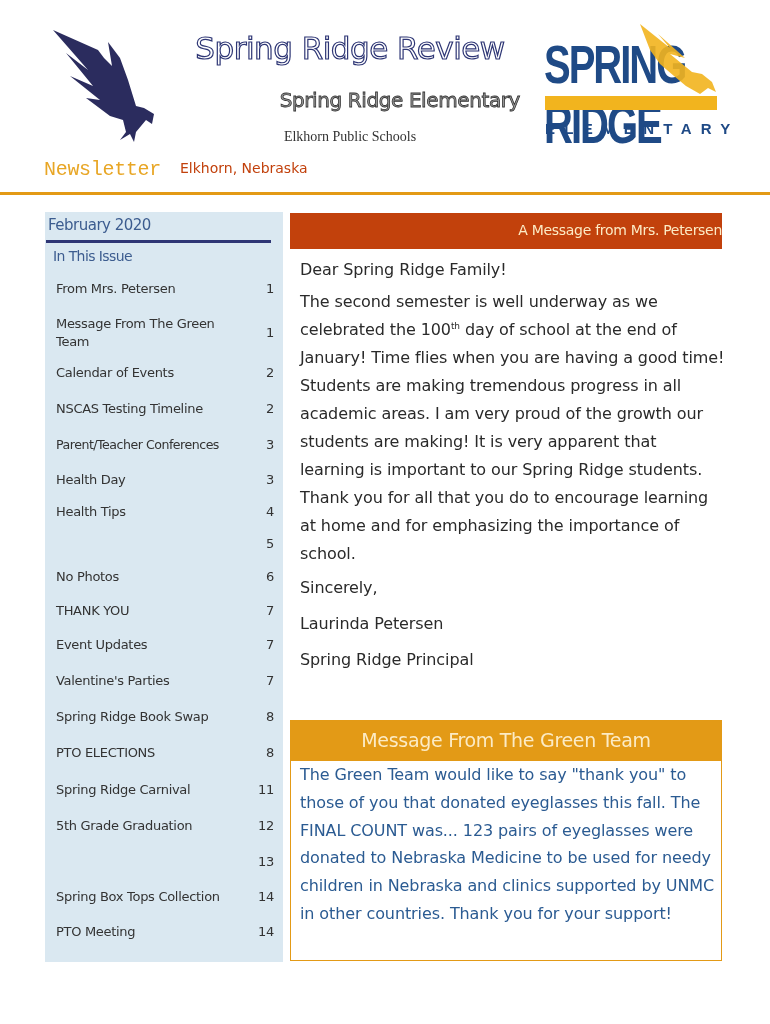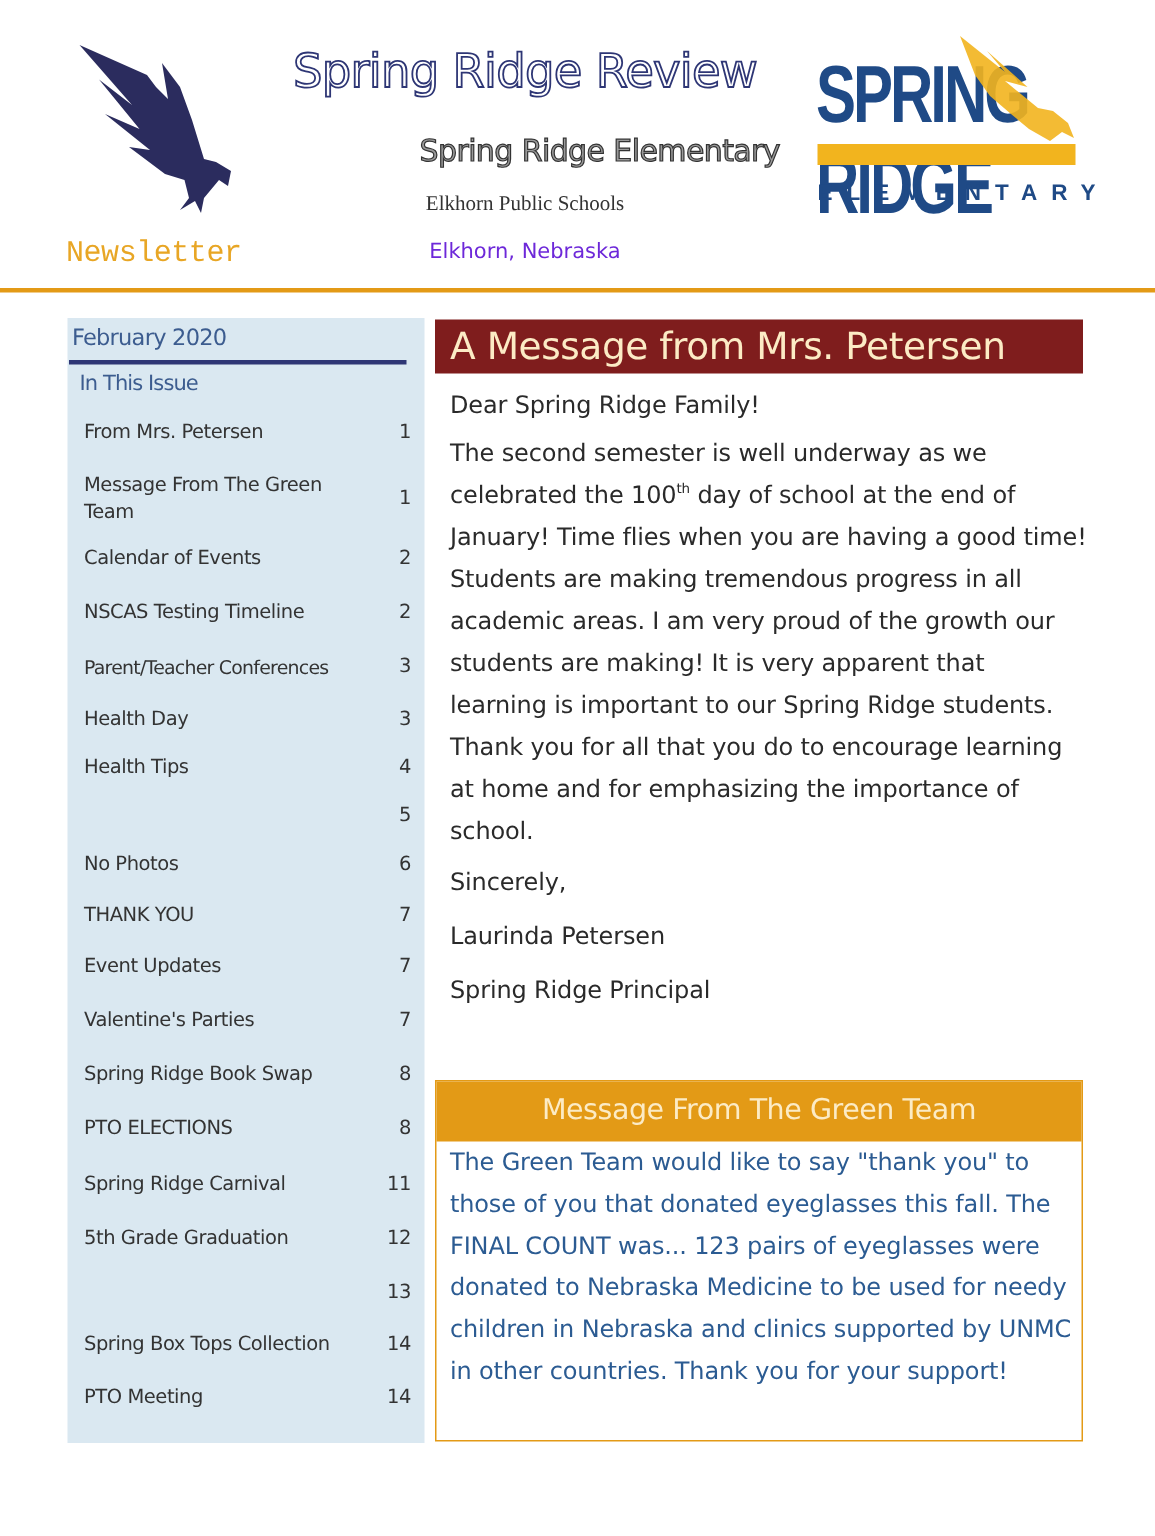--- a/index.html
+++ b/index.html
@@ -10,21 +10,21 @@
     
     #eagle { left: 48px; top: 28px; width: 120px; height: 120px; }
     #newsletter-label { left: 44px; top: 158px; font-size: 20px; color: #E8A625;
                         letter-spacing: -0.3px; font-family: Liberation Mono, monospace; }
     #masthead-title { left: 180px; top: 30px; width: 340px; text-align: center; font-size: 31px;
                       color: #ffffff; -webkit-text-stroke: 1.2px #2E3675; letter-spacing: -0.5px;
                       font-family: "DejaVu Sans", sans-serif; }
     #masthead-sub { left: 180px; top: 88px; width: 340px; text-align: right; font-size: 20px;
                     color: #9a9a9a; -webkit-text-stroke: 0.8px #333; letter-spacing: -0.4px; }
     #masthead-district { left: 180px; top: 129px; width: 340px; text-align: center; font-size: 14px; color: #333; font-family: Liberation Serif, serif; }
-    #masthead-city { left: 180px; top: 160px; width: 340px; text-align: center; font-size: 14px; color: #6d28d9; }
+    #masthead-city { left: 180px; top: 160px; width: 340px; text-align: left; font-size: 14px; color: #c2410c; }
     #header-rule { left: 0; top: 192px; width: 770px; height: 3px; background: #E39A16; }
 
     
     #logo { left: 540px; top: 28px; width: 180px; height: 115px; }
     #logo .word { position: absolute; left: 4px; top: 6px; font-family: "Liberation Sans", sans-serif;
                   font-weight: bold; font-size: 40px; letter-spacing: -2px; color: #1F4A86;
                   transform: scaleY(1.35); transform-origin: top left; }
     #logo .bar { position: absolute; left: 5px; top: 68px; width: 172px; height: 14px; background: #F2B41E; }
     #logo .elem { position: absolute; left: 5px; top: 92px; width: 175px; font-family: "Liberation Sans", sans-serif;
                   font-weight: bold; font-size: 15px; letter-spacing: 9.3px; color: #1F4A86; }
@@ -35,21 +35,21 @@
     #sidebar-month { left: 48px; top: 216px; font-size: 15px; color: #3C5C8F; letter-spacing: -0.5px; }
     #sidebar-rule { left: 46px; top: 240px; width: 225px; height: 3px; background: #2E3675; }
     #sidebar-issue { left: 53px; top: 248px; font-size: 14px; color: #3C5C8F; letter-spacing: -0.6px; }
     .toc-item { position: absolute; left: 56px; width: 218px; font-size: 13px; color: #333;
                 line-height: 18px; letter-spacing: -0.3px; }
     .toc-item .t { display: inline-block; width: 190px; }
     .toc-item .p { position: absolute; right: 0; top: 0; }
     .toc-item.two .p { top: 9px; }
 
     
-    .banner { position: absolute; left: 290px; width: 432px; background: #7f1d1d; color: #FCEBC5; font-size: 25px; letter-spacing: -0.3px; }
+    .banner { position: absolute; left: 290px; width: 432px; background: #c2410c; color: #FCEBC5; font-size: 14px; letter-spacing: -0.3px; text-align: right; }
     #banner-1 { top: 213px; height: 36px; line-height: 35px; padding-left: 10px; width: 422px; }
     .body-p { position: absolute; left: 300px; width: 425px; font-size: 16px; color: #2a2a2a; line-height: 28px; letter-spacing: -0.1px; }
     sup { font-size: 9px; line-height: 0; }
 
     #greenbox { left: 290px; top: 720px; width: 432px; height: 241px; border: 1.5px solid #E39A16; box-sizing: border-box; }
     #banner-2 { position: absolute; left: 0; top: 0; width: 100%; height: 40px; line-height: 39px; text-align: center;
                 background: #E39A16; color: #FCEBC5; font-size: 19px; letter-spacing: -0.3px; }
     #green-body { position: absolute; left: 9px; top: 40px; width: 418px; font-size: 16px; color: #2B5B92; line-height: 27.8px; letter-spacing: -0.1px; }
   </style>
 </head>

